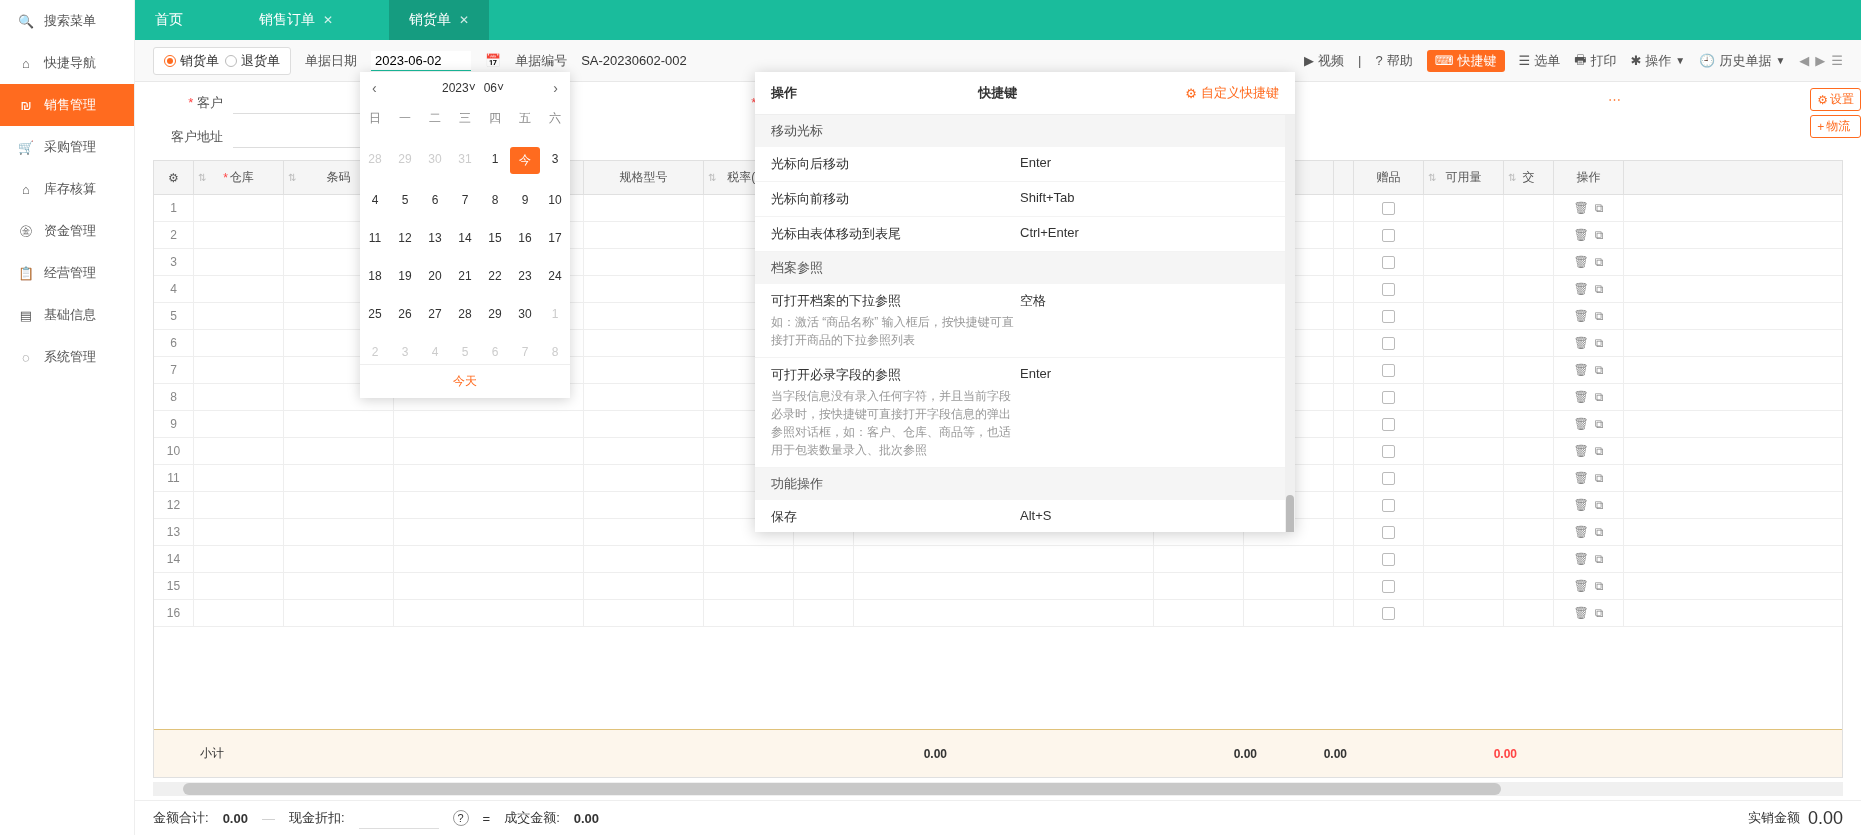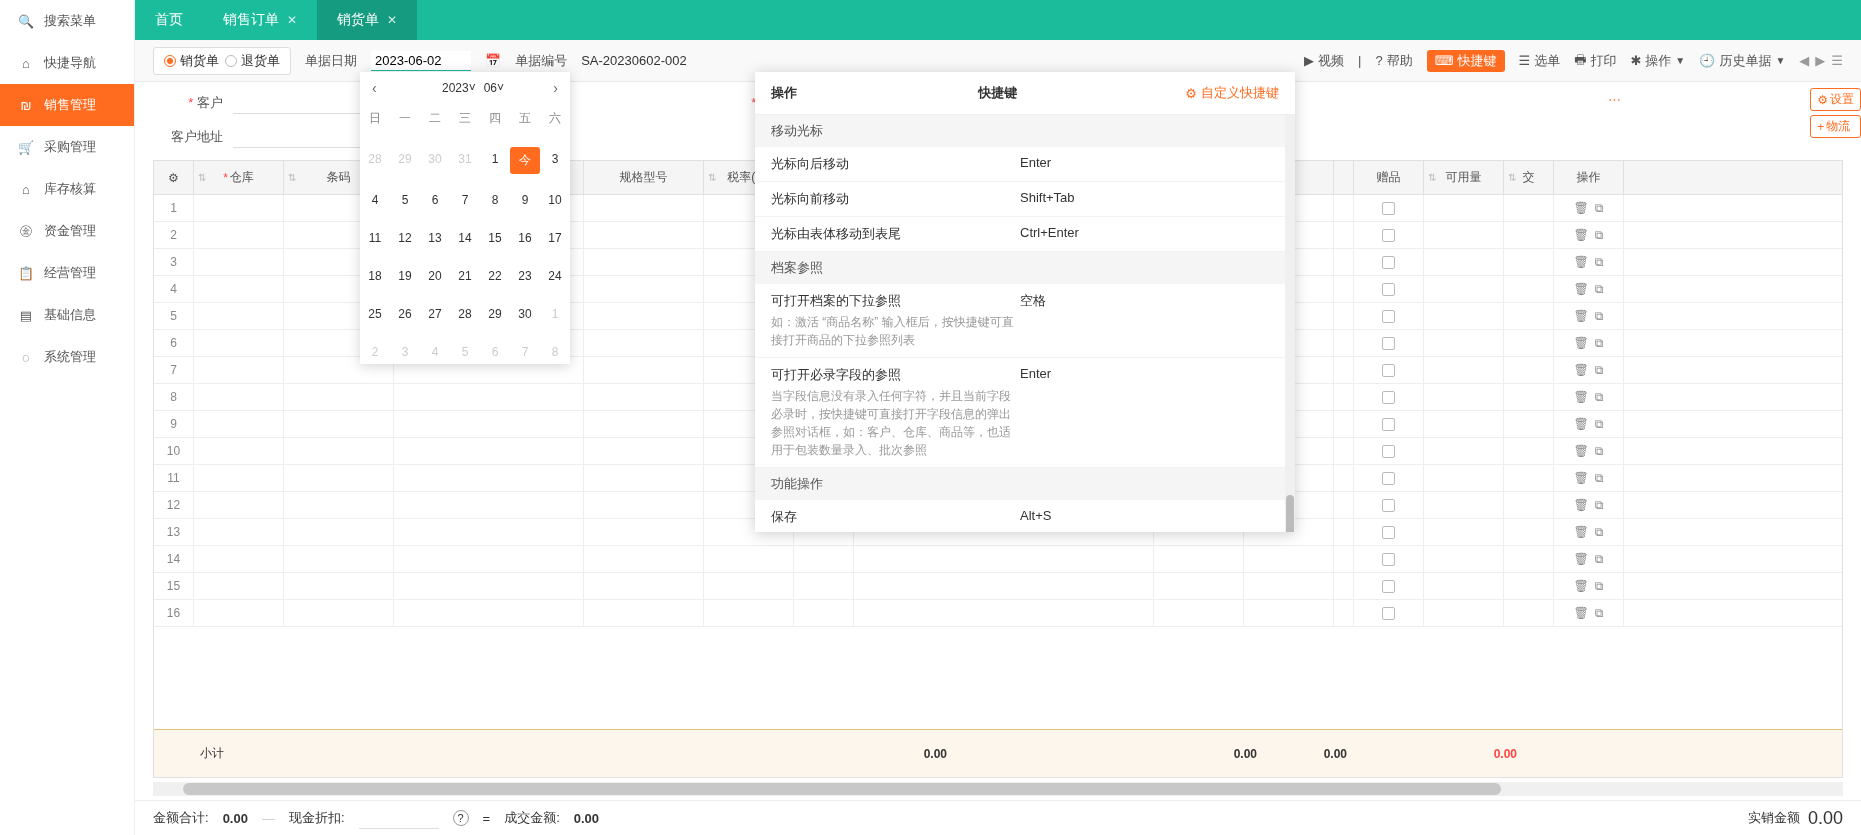--- a/index.html
+++ b/index.html
@@ -9,21 +9,21 @@
 
 .sidebar{width:135px;background:#fff;border-right:1px solid #eee;flex-shrink:0;}
 .sidebar-item{display:flex;align-items:center;gap:10px;padding:12px 18px;cursor:pointer;color:#555;}
 .sidebar-item.active{background:#ff6b1f;color:#fff;}
 .sidebar-item .icn{width:16px;height:16px;display:flex;align-items:center;justify-content:center;}
 
 
 .main{flex:1;display:flex;flex-direction:column;min-width:0;}
 
 
-.tabs{background:#1abc9c;height:40px;display:flex;align-items:stretch;}
+.tabs{background:#1abc9c;height:40px;display:flex;align-items:stretch;gap:36px;}
 .tab{padding:0 20px;display:flex;align-items:center;gap:8px;color:#fff;font-size:14px;cursor:pointer;}
 .tab.active{background:#159c80;}
 .tab .close{font-size:12px;opacity:.8;}
 
 
 .toolbar{height:42px;display:flex;align-items:center;padding:0 18px;border-bottom:1px solid #e8e8e8;gap:14px;background:#f9f9f9;}
 .radio-grp{display:flex;align-items:center;gap:6px;background:#fff;border:1px solid #ddd;border-radius:3px;padding:4px 10px;}
 .radio-item{display:flex;align-items:center;gap:4px;font-size:13px;cursor:pointer;}
 .radio-dot{width:12px;height:12px;border-radius:50%;border:1px solid #bbb;display:inline-block;position:relative;}
 .radio-item.sel .radio-dot{border-color:#ff6b1f;}
@@ -756,20 +756,21 @@
         <div class="cal-day">30</div>
         <div class="cal-day other">1</div>
         <div class="cal-day other">2</div>
         <div class="cal-day other">3</div>
         <div class="cal-day other">4</div>
         <div class="cal-day other">5</div>
         <div class="cal-day other">6</div>
         <div class="cal-day other">7</div>
         <div class="cal-day other">8</div>
       </div>
+    <div class="cal-foot">今天</div>
   </div>
 
   <div class="shortcuts">
     <div class="sc-head">
       <div class="sc-head-l">操作</div>
       <div class="sc-head-m">快捷键</div>
       <div class="sc-custom">
           <span>⚙</span>
           <span>自定义快捷键</span>
         </div>

